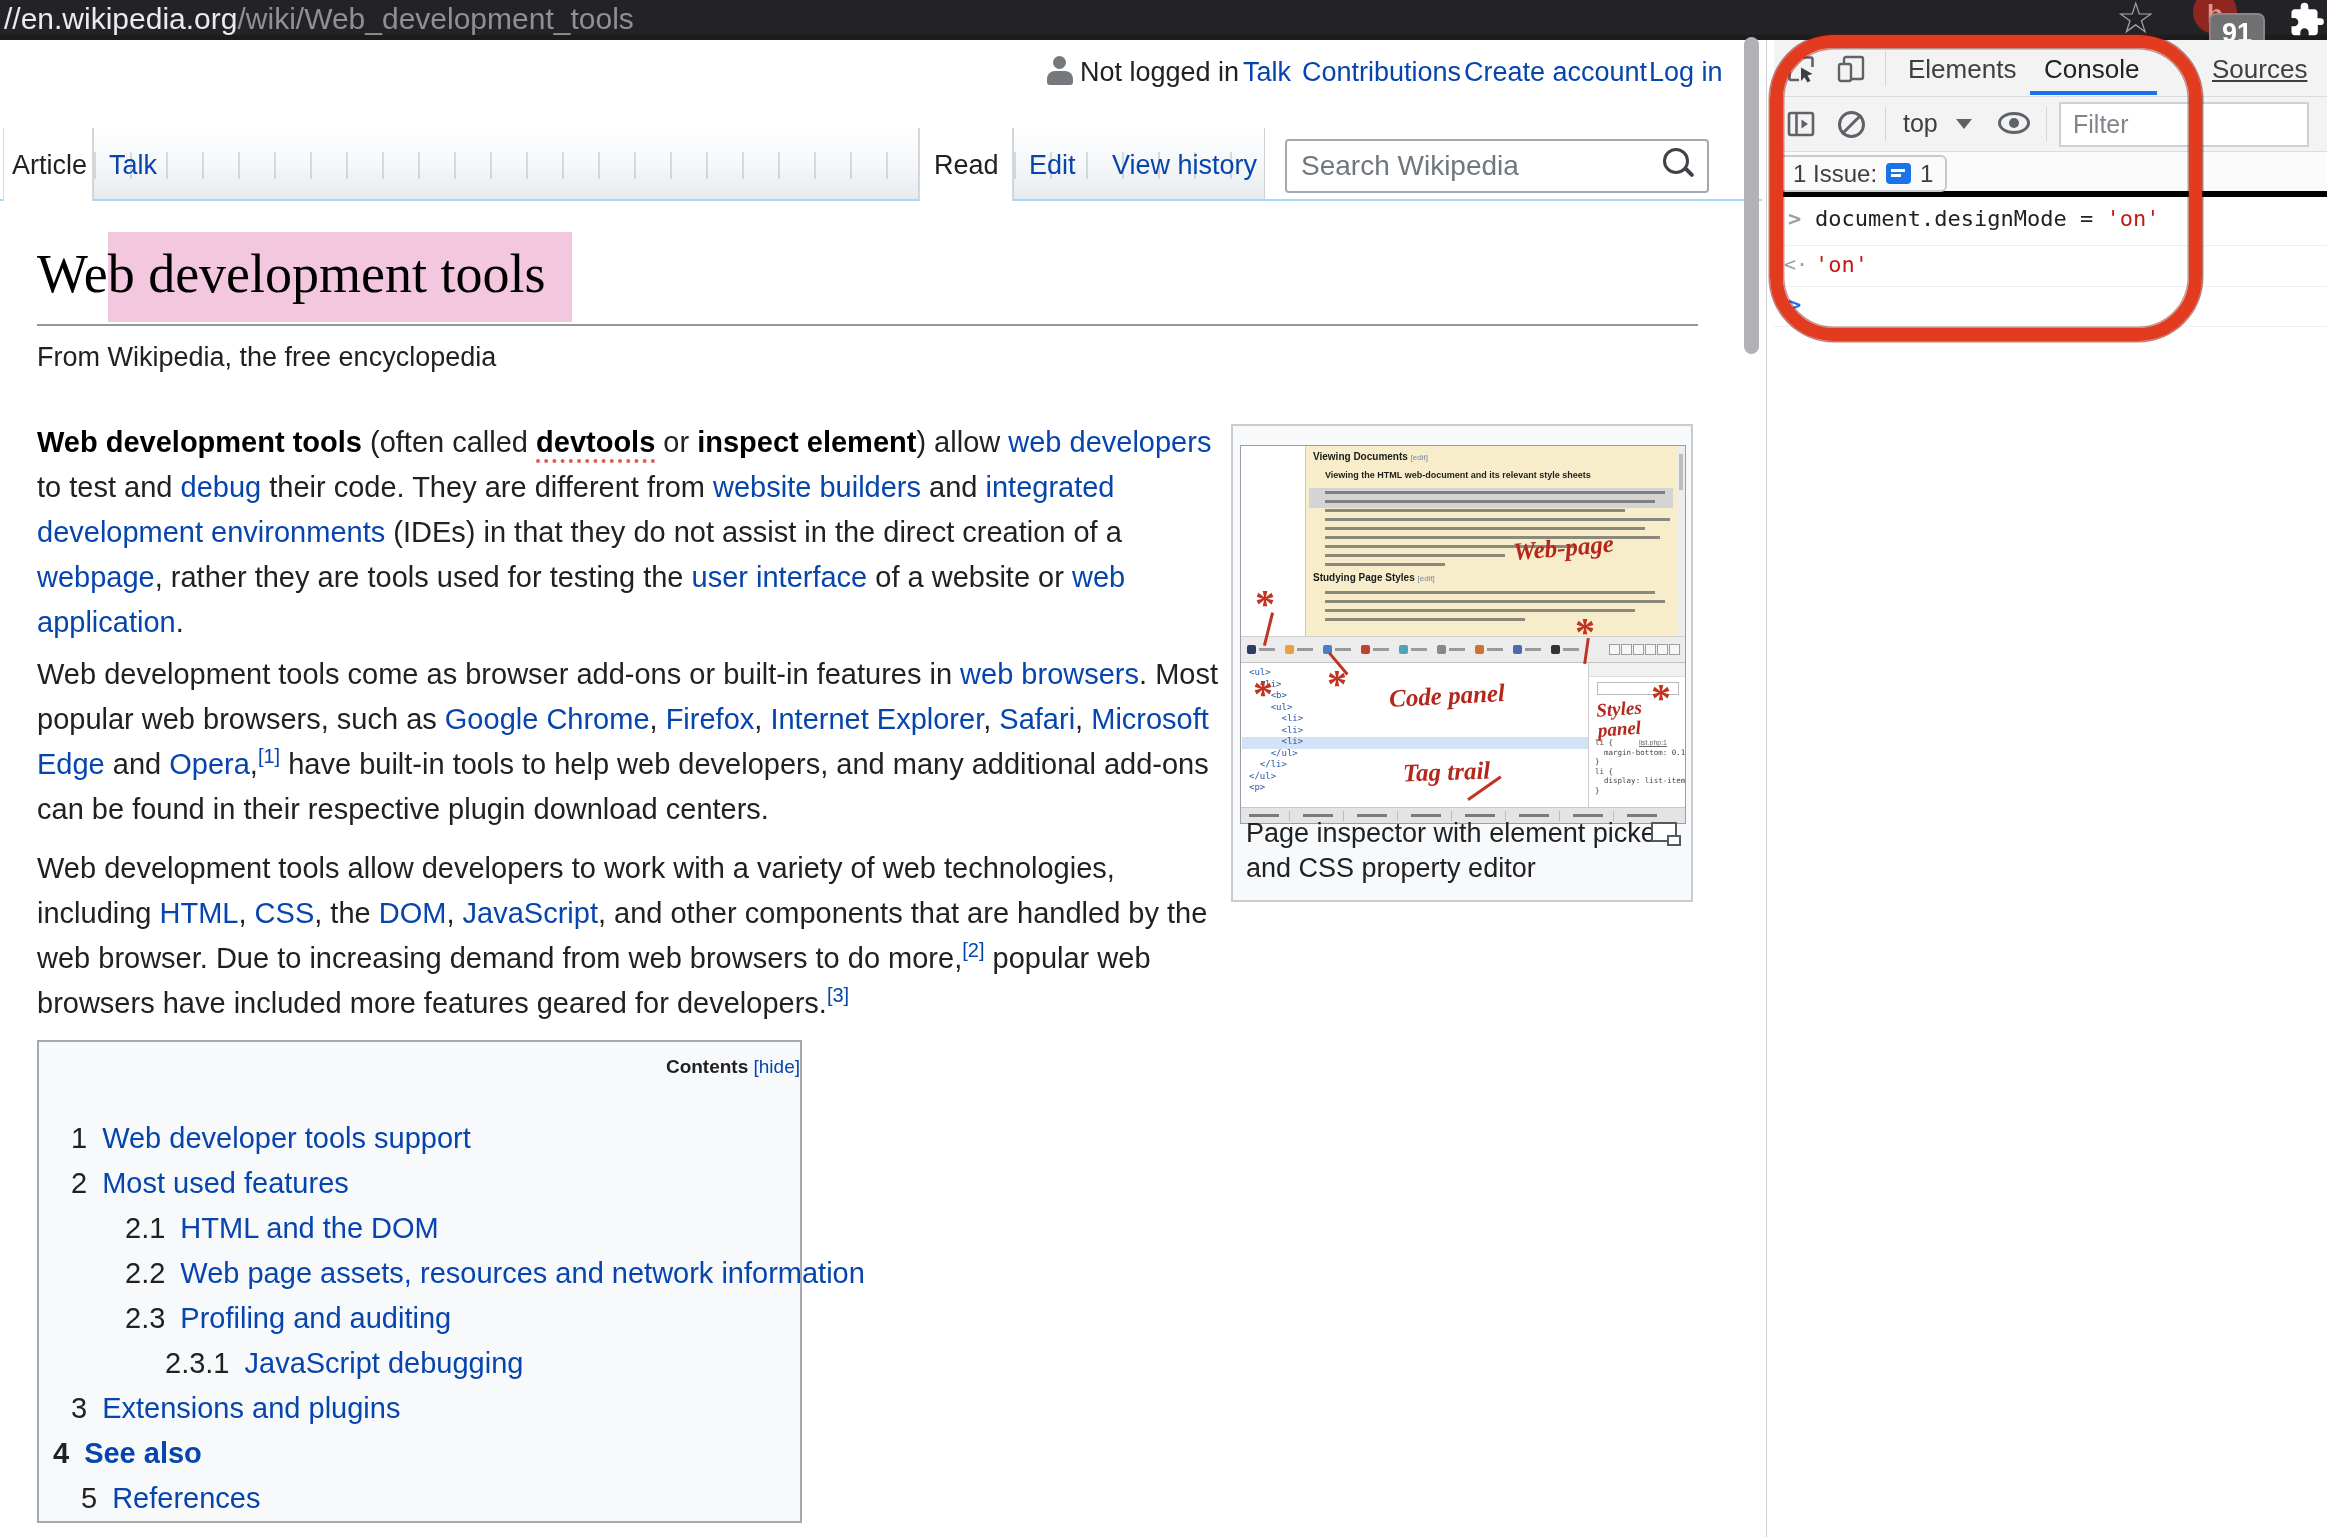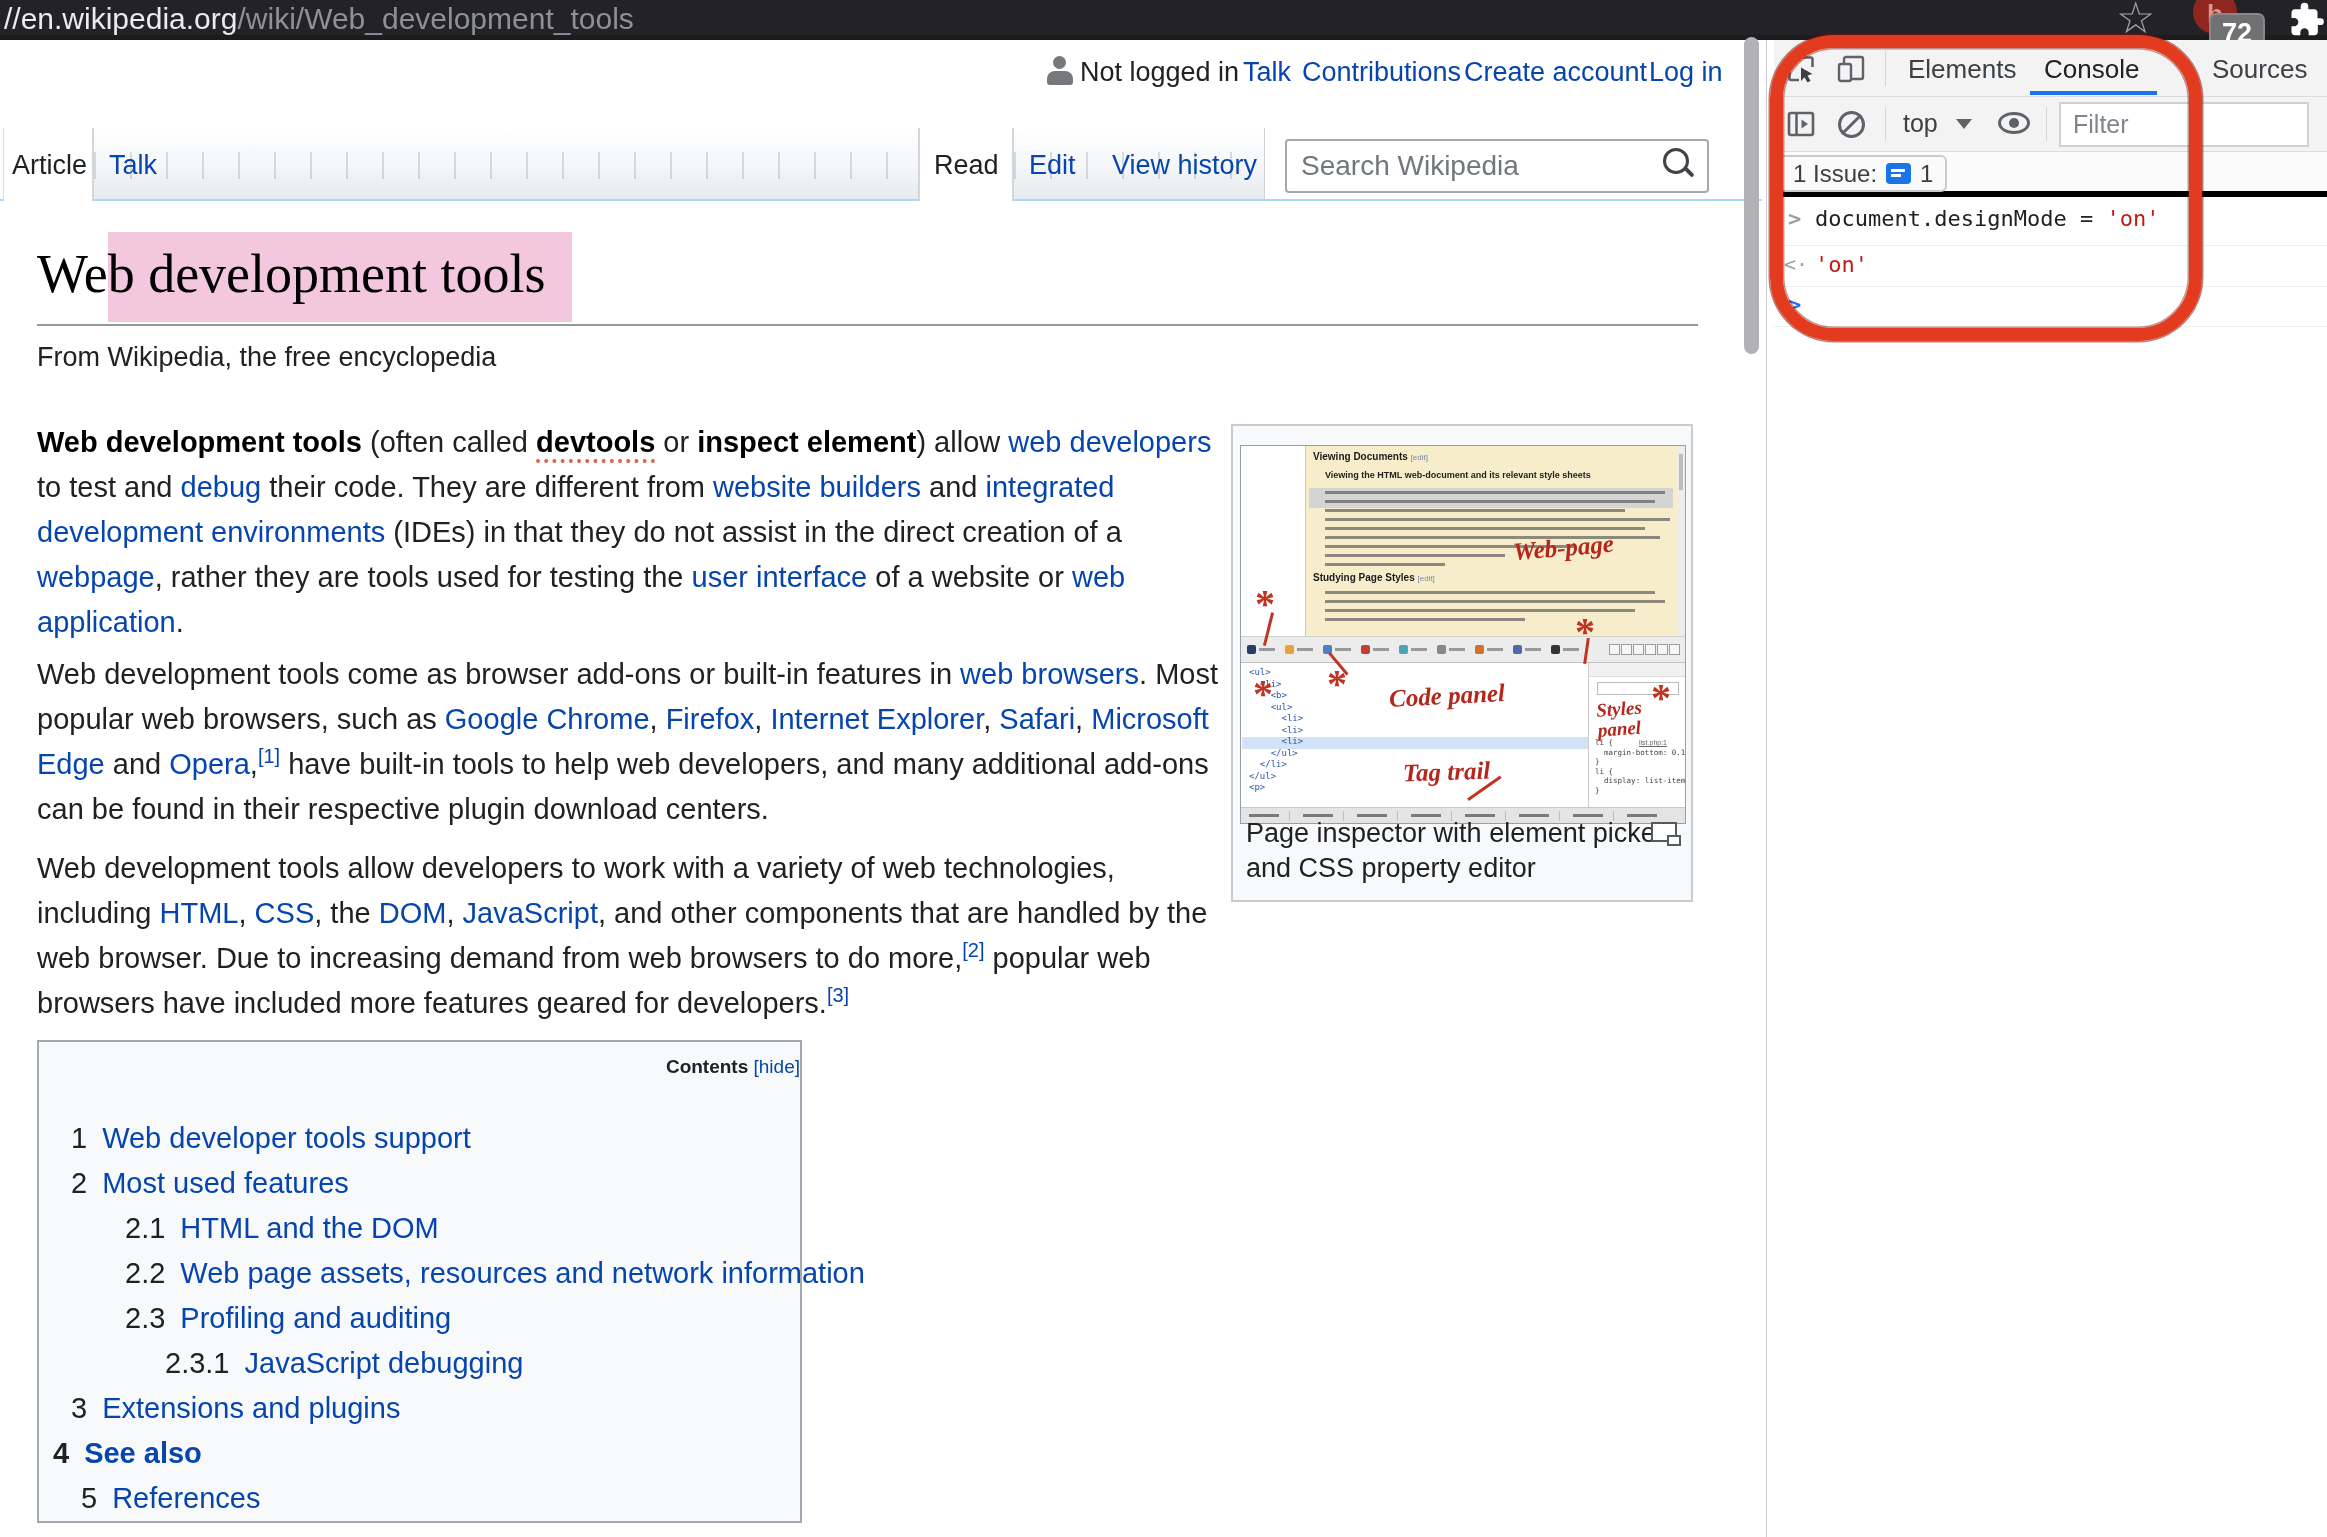--- a/index.html
+++ b/index.html
@@ -140,21 +140,21 @@
 </head>
 <body>
 
 <div id="screen">
 
   <div class="abs topbar">
     <div class="abs urlbar"><span class="url-host">//en.wikipedia.org</span><span class="url-path">/wiki/Web_development_tools</span></div>
   </div>
   <div class="abs star">☆</div>
   <div class="abs avatar">b</div>
-  <div class="abs tabbadge">72</div>
+  <div class="abs tabbadge">91</div>
   <div class="abs puzzle">
     <svg width="40" height="40" viewBox="0 0 24 24">
         <path d="M20.5 11h-1.6V7.4c0-1-.8-1.9-1.9-1.9h-3.6V3.9a2.3 2.3 0 1 0-4.6 0v1.6H5.2c-1 0-1.9.8-1.9 1.9v3.4h1.6a2.5 2.5 0 1 1 0 5H3.3v3.4c0 1 .8 1.9 1.9 1.9h3.4v-1.6a2.5 2.5 0 1 1 5 0v1.6h3.6c1 0 1.9-.8 1.9-1.9V15h1.6a2 2 0 1 0 0-4z" fill="#ffffff"></path>
       </svg>
   </div>
 
   <div class="abs person"></div>
   <div class="abs ptext pblack" style="left:1080px;">Not logged in</div>
   <div class="abs ptext plink" style="left:1243px;">Talk</div>
   <div class="abs ptext plink" style="left:1302px;">Contributions</div>
@@ -328,21 +328,21 @@
       <div class="abs" style="left:62px;top:14px;">
         <svg width="30" height="30" viewBox="0 0 30 30">
             <rect x="8" y="3" width="19" height="22" rx="2" fill="none" stroke="#5f6368" stroke-width="2.4"></rect>
             <rect x="3" y="10" width="12" height="17" rx="2" fill="#f3f3f4" stroke="#5f6368" stroke-width="2.4"></rect>
           </svg>
       </div>
       <div class="vsep" style="left:111px;top:11px;height:35px;"></div>
       <div class="dt-tab" style="left:134px;">Elements</div>
       <div class="dt-tab" style="left:270px;color:#202124;">Console</div>
       <div class="dt-underline"></div>
-      <div class="dt-tab" style="left:438px;">Sources</div>
+      <div class="dt-tab" style="left:438px;text-decoration:underline;">Sources</div>
     </div>
     <div class="dt-row2">
       <div class="abs" style="left:12px;top:12px;">
         <svg width="30" height="30" viewBox="0 0 30 30">
             <rect x="3" y="4" width="24" height="22" rx="2" fill="none" stroke="#5f6368" stroke-width="2.6"></rect>
             <line x1="10.5" y1="4" x2="10.5" y2="26" stroke="#5f6368" stroke-width="2.6"></line>
             <path d="M15.5 10.5 l6.5 4.5 -6.5 4.5 z" fill="#5f6368"></path>
           </svg>
       </div>
       <div class="blockicon" style="top:14px;"></div>

